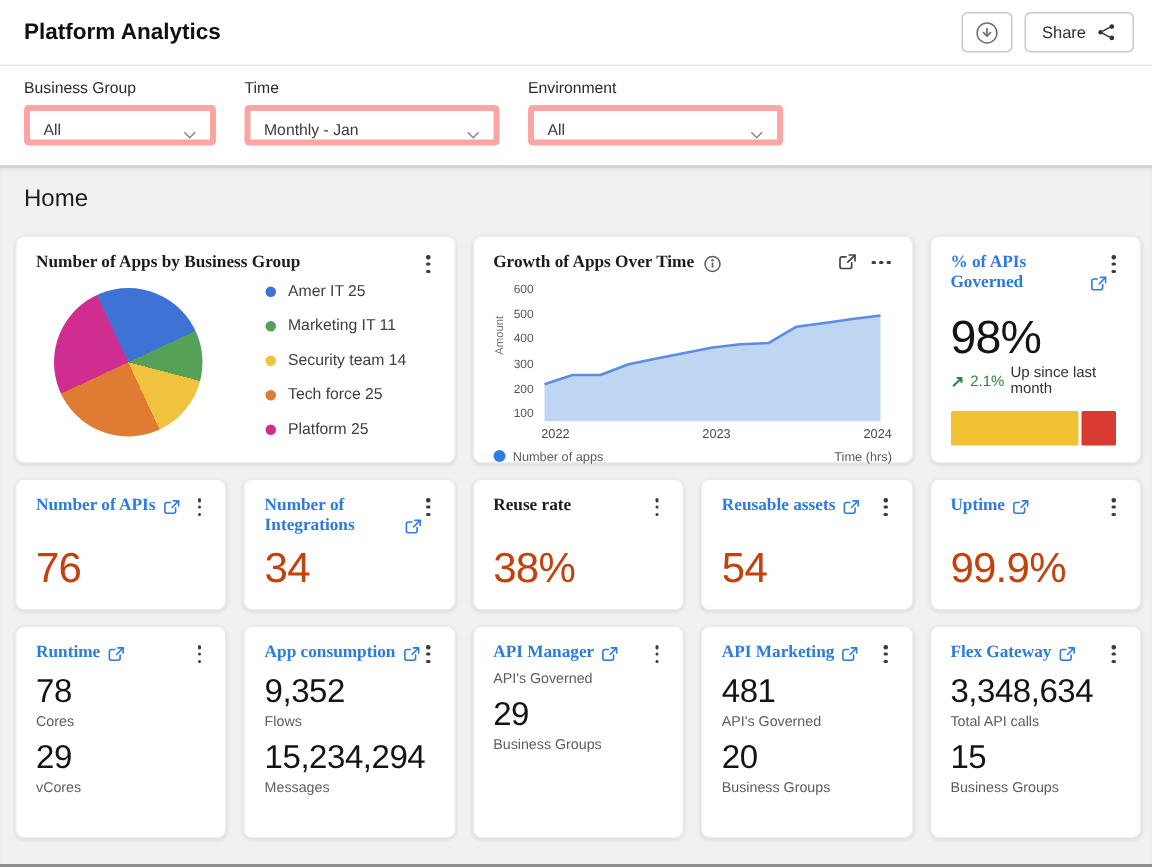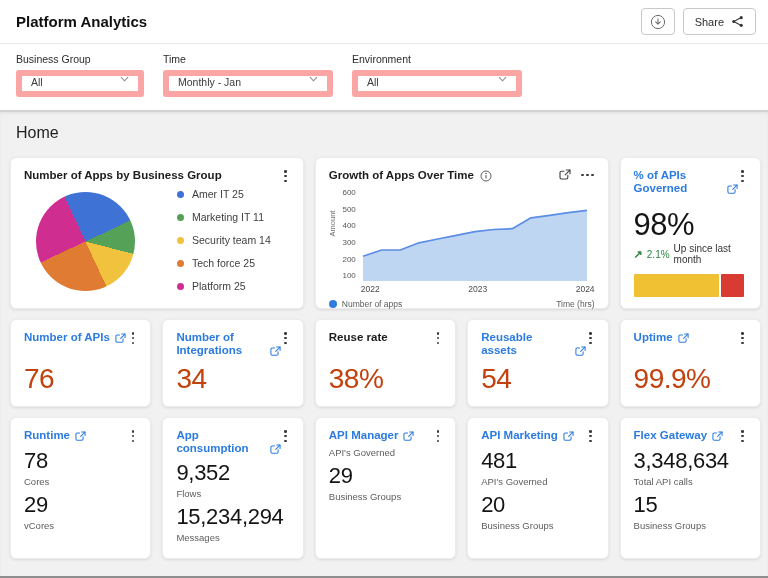--- a/index.html
+++ b/index.html
@@ -12,38 +12,38 @@
   .page-title { font-size:15px; font-weight:bold; color:#101010; }
   .topbar-actions { display:flex; gap:8px; }
   .icon-btn { width:34px; height:27px; border:1px solid #c6c9cc; border-radius:4px;
     background:#fff; display:flex; align-items:center; justify-content:center; cursor:pointer; }
   .share-btn { height:27px; border:1px solid #c6c9cc; border-radius:4px; background:#fff;
     display:flex; align-items:center; gap:7px; padding:0 11px; font-size:11px; color:#2e2e2e; cursor:pointer; }
 
   
   .filters { background:#fff; padding:9px 16px 13px; display:flex; gap:19px; }
   .filter-label { font-size:10.5px; color:#2b2b2b; margin-bottom:5px; }
-  .select { width:128px; height:27px; border:6px solid #fca5a5; border-radius:3px; background:#fff;
-    display:flex; align-items:flex-start; justify-content:space-between; padding:0 9px;
+  .select { width:128px; height:27px; border:4px solid #fca5a5; border-radius:3px; background:#fff;
+    display:flex; align-items:flex-end; justify-content:space-between; padding:0 9px;
     font-size:10.5px; color:#3a3a3a; cursor:pointer; }
   .select.wide { width:170px; }
 
   
   .main { background:#f1f1f2; height:470px; border-top:2px solid #d3d3d4;
     box-shadow:inset 0 2px 3px rgba(0,0,0,.05); position:relative; }
   .home-title { font-size:16px; color:#1e1e1e; padding:12px 16px 0; }
   .bottom-line { position:absolute; left:0; right:0; bottom:2px; height:2px; background:#8e8e8e; }
 
   .grid { display:grid; grid-template-columns:repeat(5,1fr);
     grid-template-rows:152px 88px 142px; gap:10px 11px; padding:15px 7px 0 10px; }
   .card { background:#fff; border:1px solid #ececec; border-radius:6px;
     box-shadow:0 1px 3px rgba(0,0,0,.10); padding:11px 13px; position:relative; display:flex; flex-direction:column; }
   .span2 { grid-column:span 2; }
 
-  .card-head { display:flex; justify-content:space-between; align-items:flex-start; }
+  .card-head { display:flex; justify-content:space-between; align-items:flex-start;font-family:Liberation Serif, serif; }
   .card-title { font-size:11.5px; font-weight:bold; color:#1c1c1c; line-height:13px; }
   .card-title.link { color:#2b7be0; display:flex; align-items:flex-end; gap:5px; }
   .head-icons { display:flex; align-items:center; gap:9px; }
   .kebab { display:flex; flex-direction:column; gap:2.2px; align-items:center; padding:1px 3px; cursor:pointer; }
   .kebab i { width:2.6px; height:2.6px; background:#3b3b3b; border-radius:50%; }
   .meatballs { display:flex; gap:2.2px; align-items:center; padding:3px 1px; cursor:pointer; }
   .meatballs i { width:2.6px; height:2.6px; background:#3b3b3b; border-radius:50%; }
 
   
   .pie-body { display:flex; align-items:center; flex:1; }

